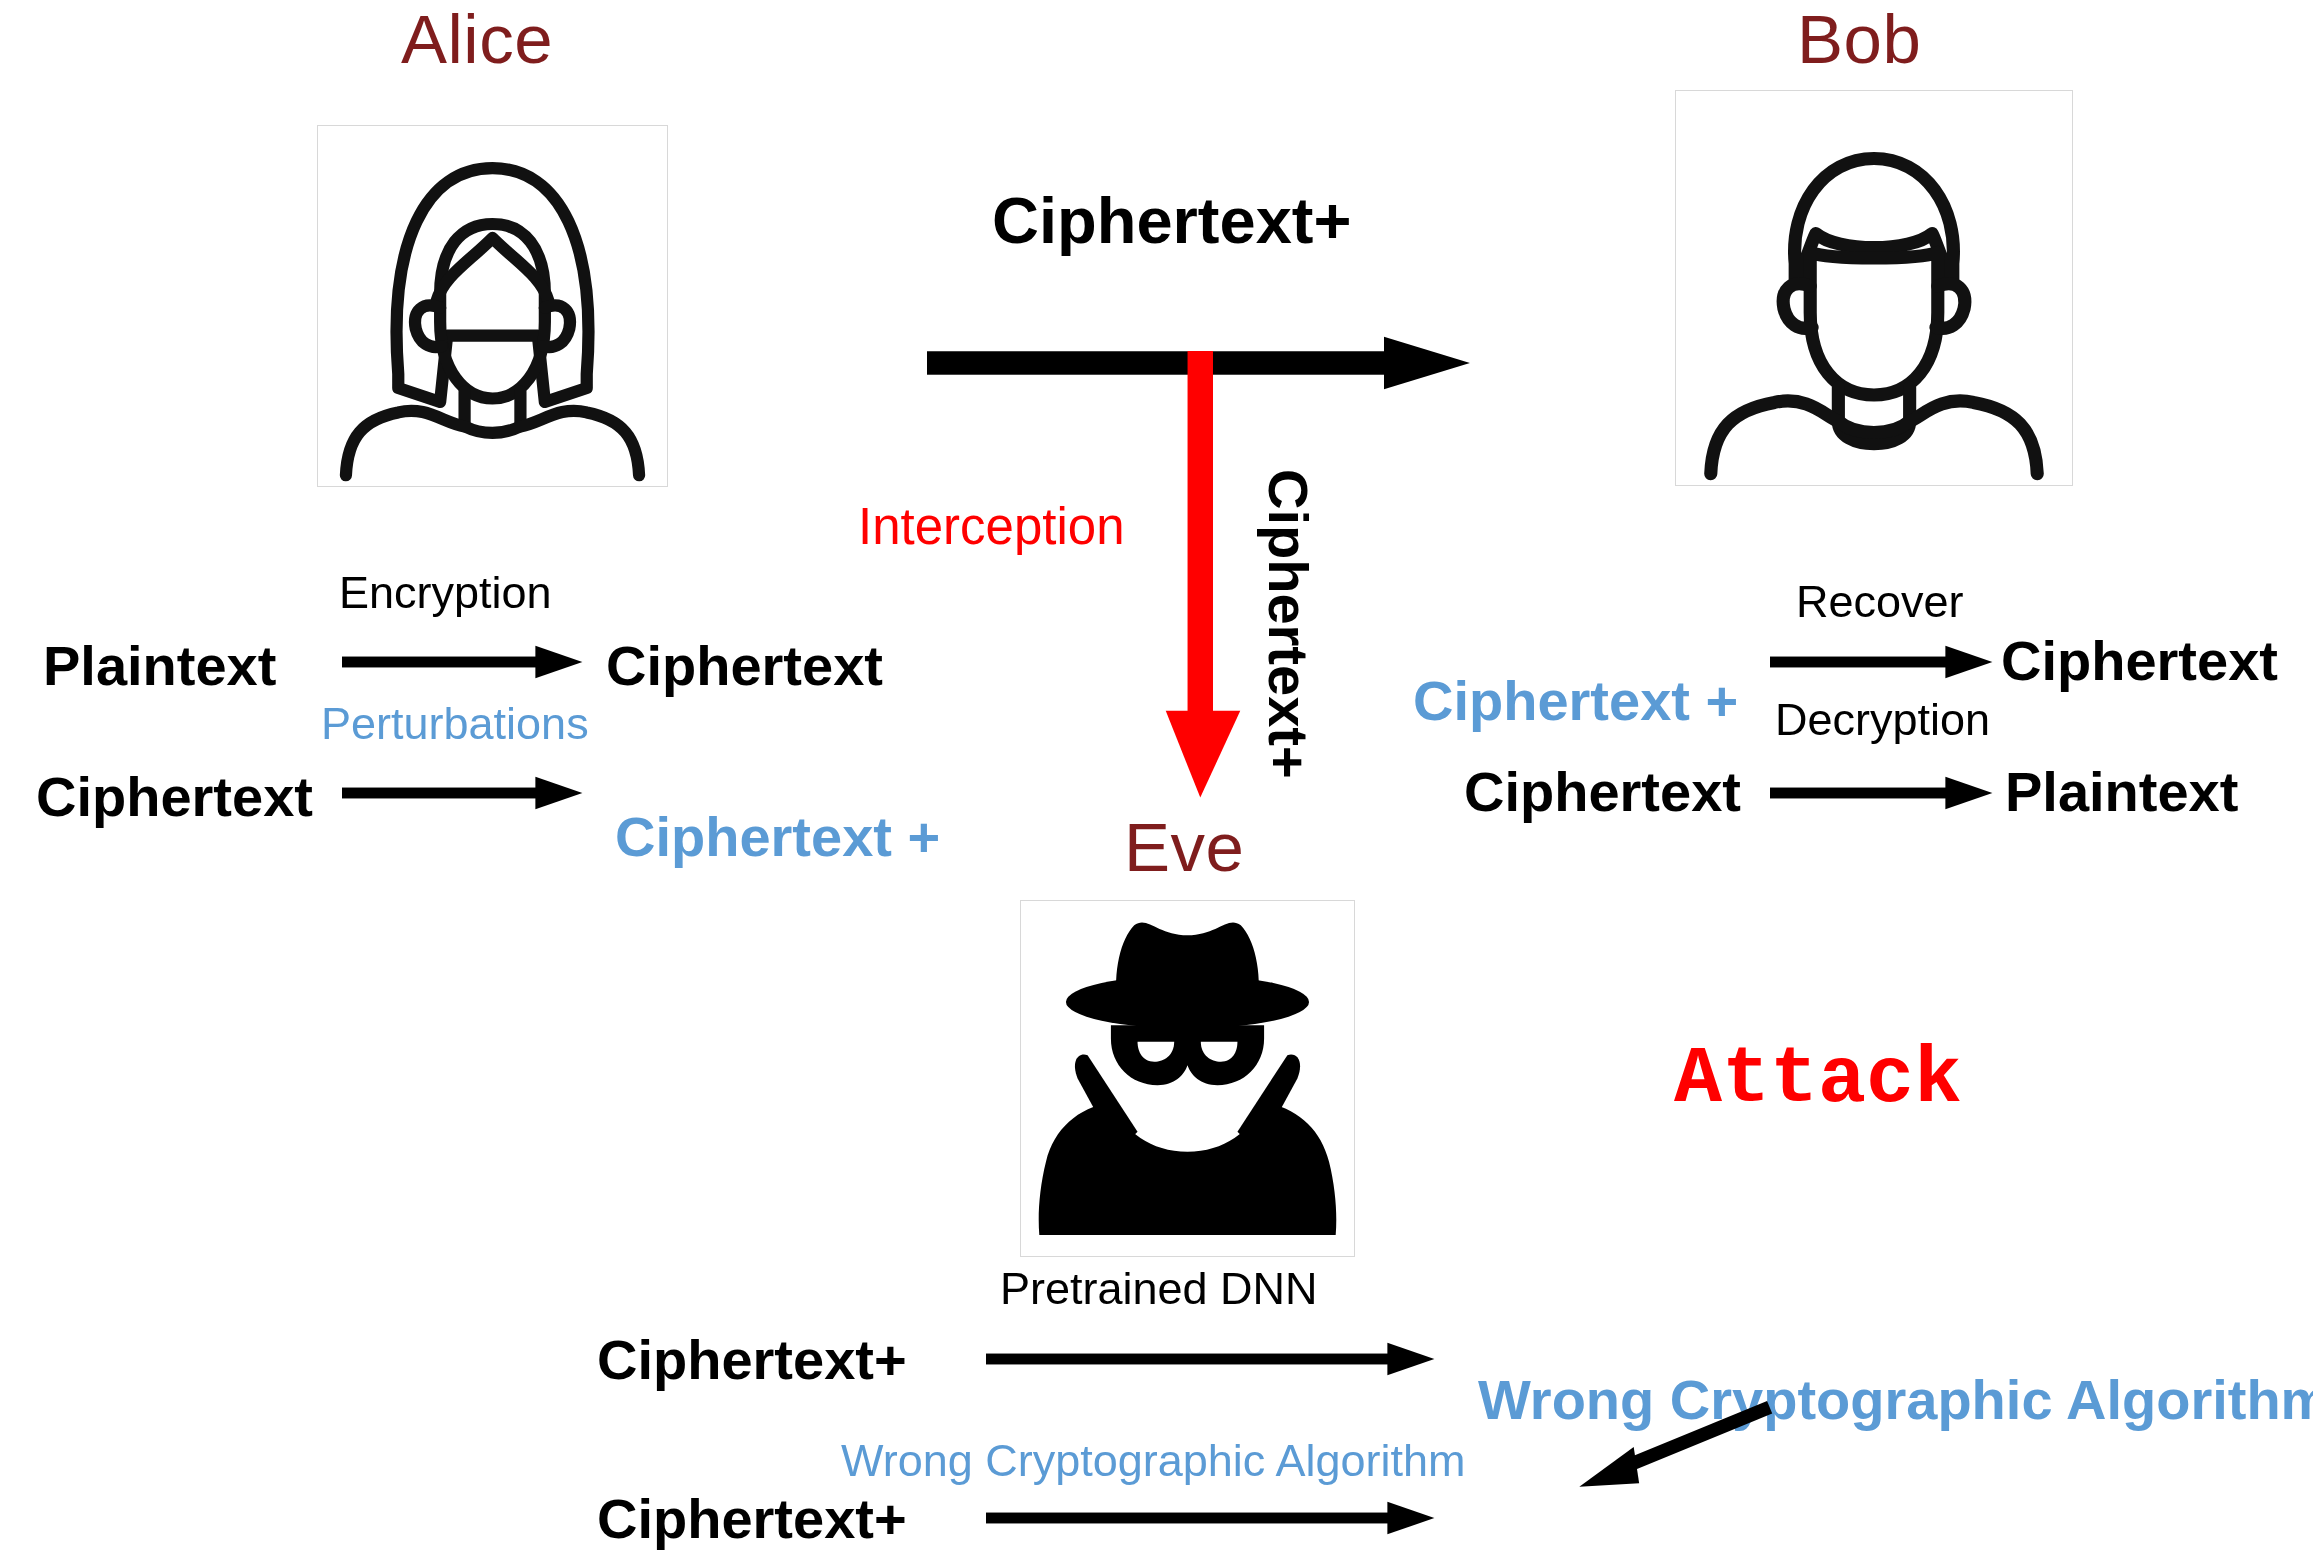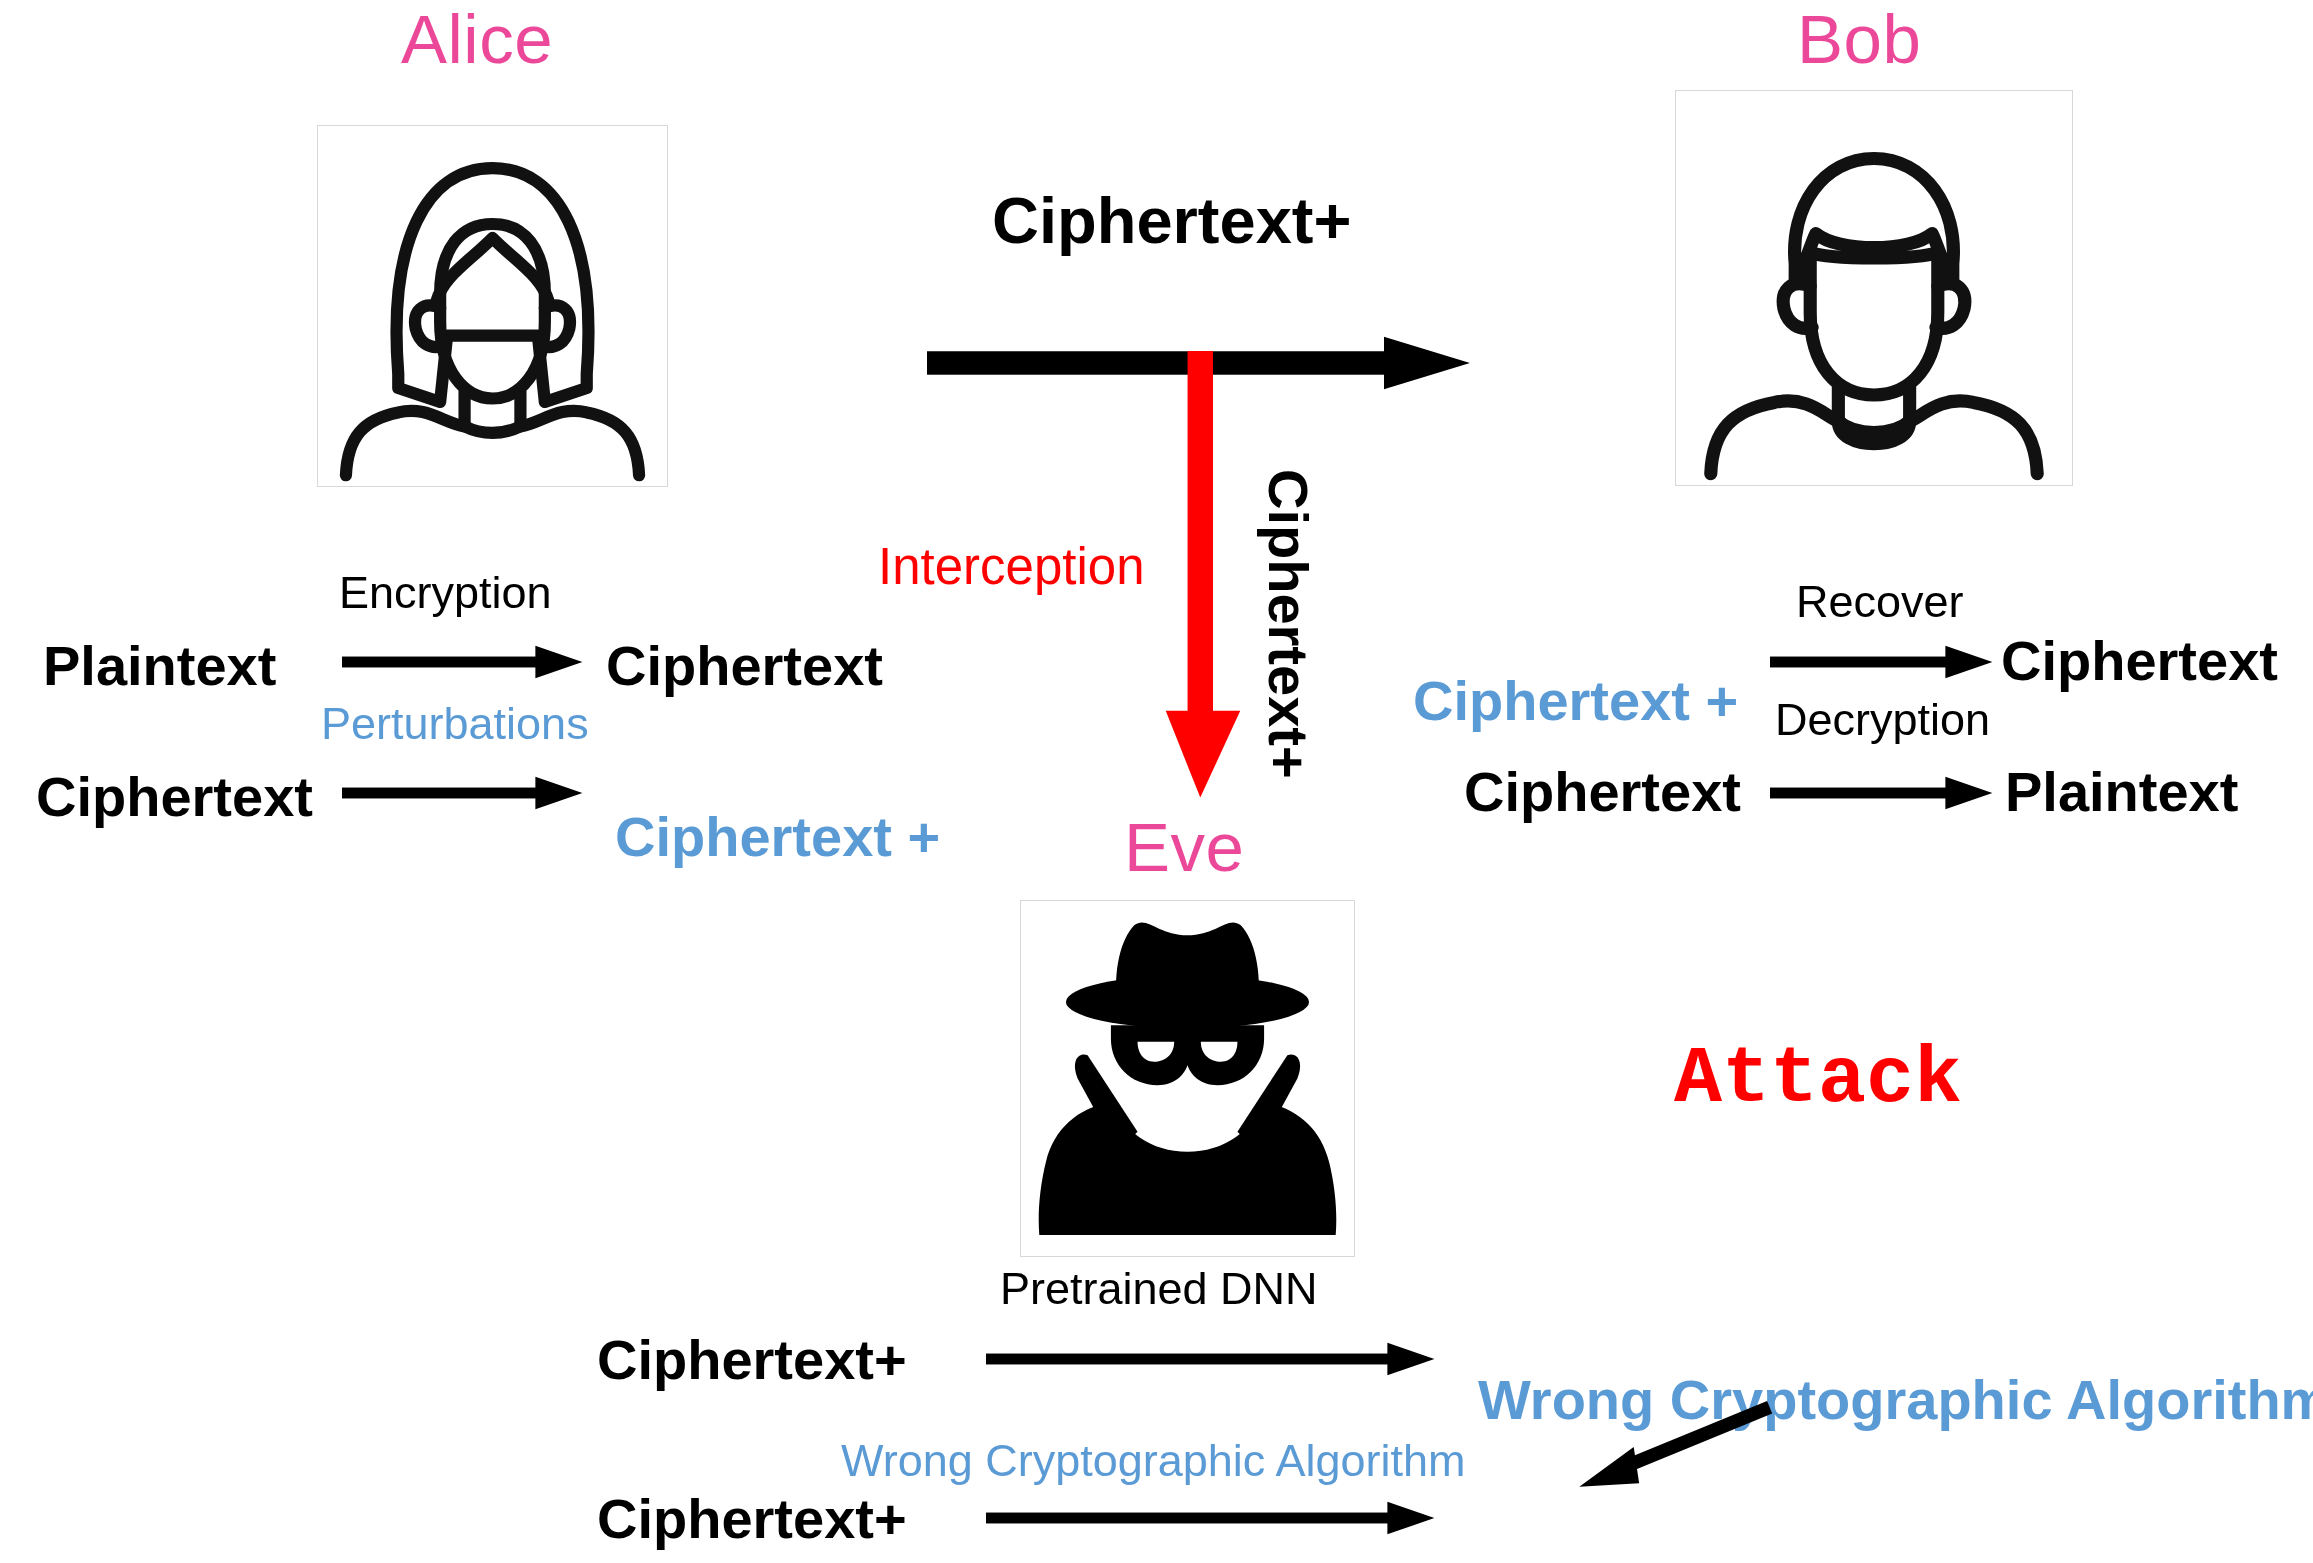--- a/index.html
+++ b/index.html
@@ -16,21 +16,21 @@
     height: 1563px;
     background: #ffffff;
     overflow: hidden;
   }
 
   
   .actor-name {
     position: absolute;
     font-size: 69px;
     font-weight: 400;
-    color: #ec4899;
+    color: #7f1d1d;
     letter-spacing: 0.5px;
     white-space: nowrap;
     font-family: "Liberation Sans", sans-serif;
   }
   .photo-frame {
     position: absolute;
     background: #ffffff;
     border: 0.9px solid #d8d8d8;
     box-sizing: border-box;
   }
@@ -170,21 +170,21 @@
     </svg>
   </div>
 
   <div class="red-arrow" style="left:1153px; top:351px; width:100px; height:452px;">
     <svg viewBox="0 0 110 500" preserveAspectRatio="none" xmlns="http://www.w3.org/2000/svg">
       <rect x="38" y="0" width="28" height="408" fill="#FF0000"></rect>
       <polygon points="14,398 96,398 52,494" fill="#FF0000"></polygon>
     </svg>
   </div>
 
-  <div class="interception-label" style="left:858px; top:541px;margin-left:20px;">Interception</div>
+  <div class="interception-label" style="left:858px; top:501px;">Interception</div>
 
   <div class="vertical-label" style="left:1316px; top:469px;">Ciphertext+</div>
 
   <div class="eq-label" style="left:339px; top:570px;">Encryption</div>
   <div class="eq-term" style="left:43px; top:638px;">Plaintext</div>
   <div class="arrow-h" style="left:342px; top:642px; width:244px; height:40px;">
     <svg viewBox="0 0 270 44" preserveAspectRatio="none" xmlns="http://www.w3.org/2000/svg">
       <rect x="0" y="16" width="222" height="12" fill="#000000"></rect>
       <polygon points="214,4 266,22 214,40" fill="#000000"></polygon>
     </svg>

